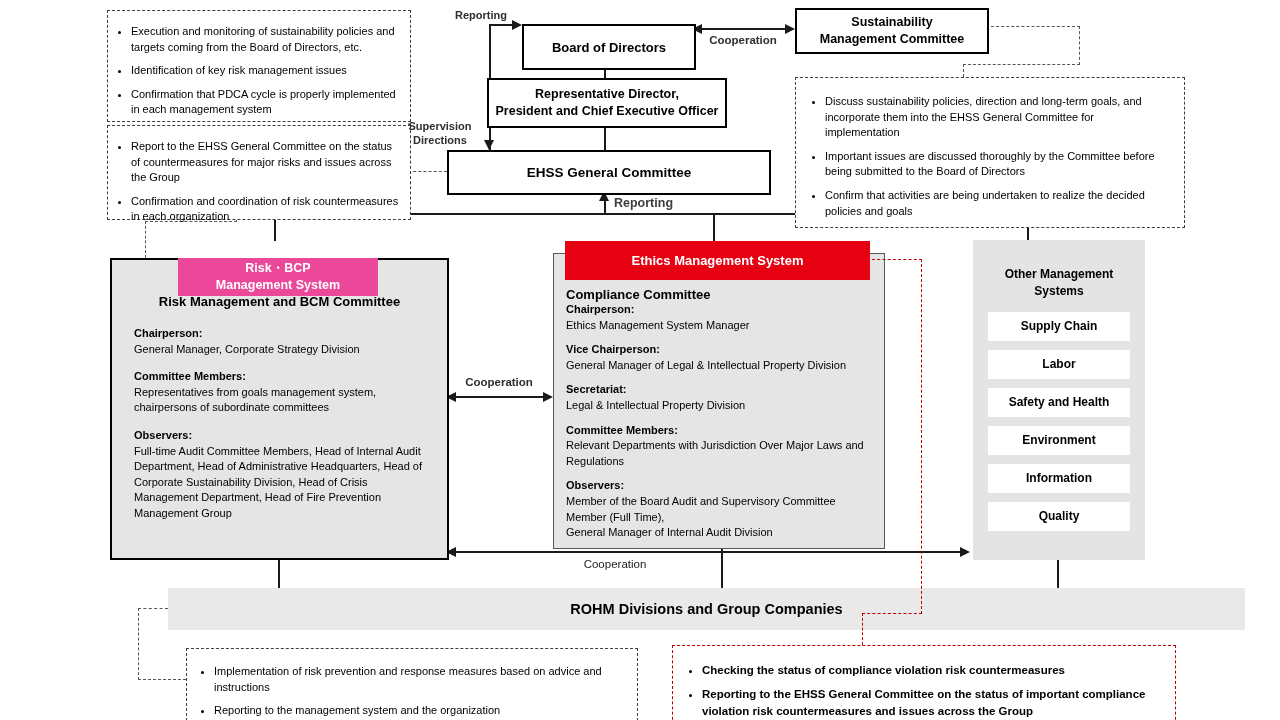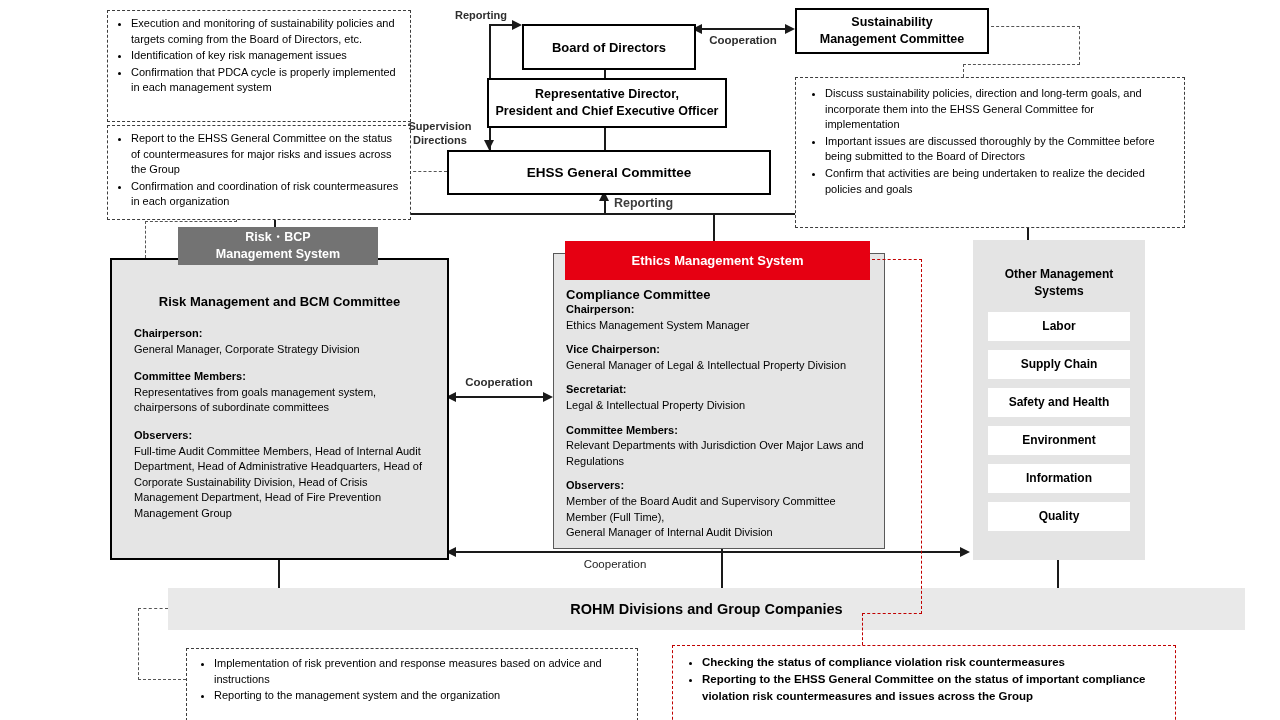--- a/index.html
+++ b/index.html
@@ -19,21 +19,21 @@
   .ar.left{border-top:5px solid transparent;border-bottom:5px solid transparent;border-right:10px solid #1a1a1a;}
   .ar.up{border-left:5px solid transparent;border-right:5px solid transparent;border-bottom:10px solid #1a1a1a;}
   .ar.down{border-left:5px solid transparent;border-right:5px solid transparent;border-top:10px solid #1a1a1a;}
   
   .box{position:absolute;background:#fff;border:2px solid #000;display:flex;align-items:center;justify-content:center;
        text-align:center;font-weight:bold;z-index:2;}
   .pre{white-space:pre-line;}
   
   .note{position:absolute;border:1.5px dashed #3d3d3d;background:#fff;font-size:11px;line-height:1.42;z-index:2;}
   .note ul{margin:0;padding-left:17px;}
-  .note li{margin:0 0 1px 0;}
+  .note li{margin:8px 0 1px 0;}
   .note.red{border-color:#c00000;font-weight:bold;font-size:11.5px;}
   
   .lab{position:absolute;font-size:11px;font-weight:bold;color:#2e2e2e;z-index:3;}
   
   .sys-header{position:absolute;color:#fff;font-weight:bold;display:flex;align-items:center;justify-content:center;
               text-align:center;z-index:4;line-height:1.35;}
   .panel-box{position:absolute;background:#e5e5e5;z-index:2;}
   .committee-title{text-align:center;font-weight:bold;font-size:13px;}
   .sec{font-size:11px;line-height:1.42;}
   .sec .lbl{display:block;font-weight:bold;}
@@ -111,21 +111,21 @@
   </div>
 
   <div class="note" style="left:795px;top:77px;width:350px;height:133px;padding:8px 26px 8px 12px;line-height:1.42;">
     <ul>
       <li>Discuss sustainability policies, direction and long-term goals, and incorporate them into the EHSS General Committee for implementation</li>
       <li>Important issues are discussed thoroughly by the Committee before being submitted to the Board of Directors</li>
       <li>Confirm that activities are being undertaken to realize the decided policies and goals</li>
     </ul>
   </div>
 
-  <div class="sys-header pre" style="left:178px;top:227px;width:200px;height:38px;background:#737373;font-size:12.5px;">Risk・BCP
+  <div class="sys-header pre" style="left:178px;top:258px;width:200px;height:38px;background:#ec4899;font-size:12.5px;">Risk・BCP
 Management System</div>
   <div class="panel-box" style="left:110px;top:258px;width:335px;height:298px;border:2px solid #000;">
     <div class="committee-title" style="margin-top:34px;">Risk Management and BCM Committee</div>
     <div class="sec" style="margin:17px 14px 0 22px;">
       <span class="lbl">Chairperson:</span>
       <span class="body">General Manager, Corporate Strategy Division</span>
     </div>
     <div class="sec" style="margin:12px 14px 0 22px;">
       <span class="lbl">Committee Members:</span>
       <span class="body">Representatives from goals management system, chairpersons of subordinate committees</span>
@@ -159,22 +159,22 @@
       <span class="lbl">Observers:</span>
       <span class="body pre">Member of the Board Audit and Supervisory Committee Member (Full Time),
 General Manager of Internal Audit Division</span>
     </div>
   </div>
 
   <div id="other-panel" style="background:#e4e4e4;">
     <div class="pre" style="padding-top:26px;text-align:center;font-weight:bold;font-size:12px;line-height:1.4;">Other Management
 Systems</div>
     <div style="margin-top:12px;">
+      <div class="sys-item">Supply Chain</div>
       <div class="sys-item">Labor</div>
-      <div class="sys-item">Supply Chain</div>
       <div class="sys-item">Safety and Health</div>
       <div class="sys-item">Environment</div>
       <div class="sys-item">Information</div>
       <div class="sys-item">Quality</div>
     </div>
   </div>
 
   <div class="lab" style="left:449px;top:376px;width:100px;text-align:center;font-size:11.5px;">Cooperation</div>
   <div class="seg-group">
     <div class="h" style="left:455px;top:396px;width:88px;"></div>

